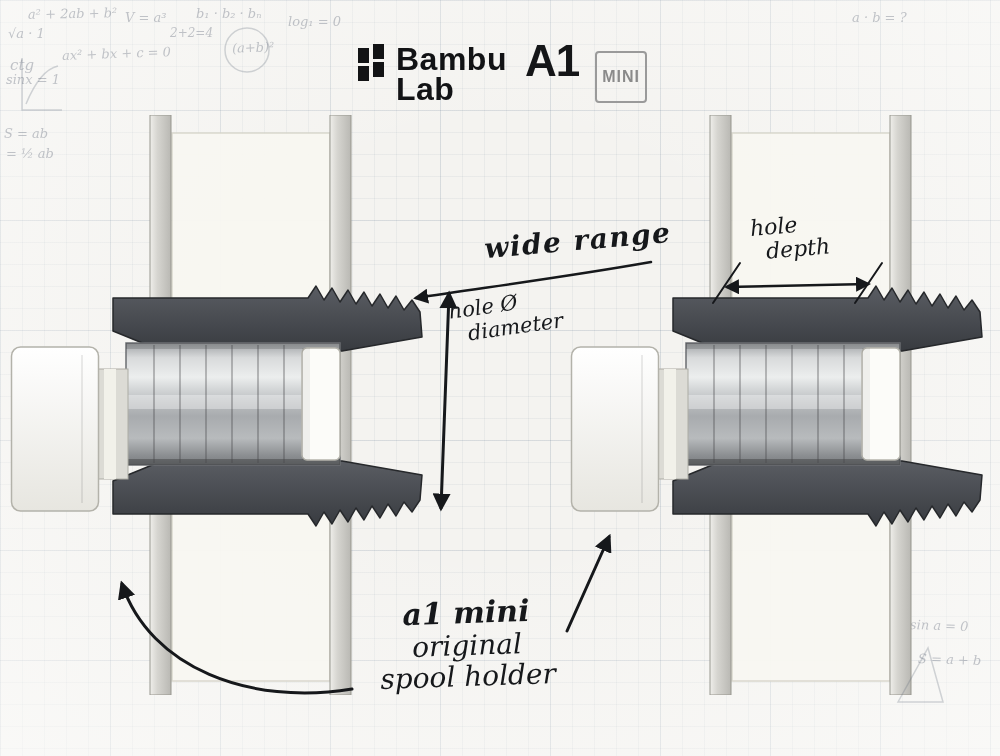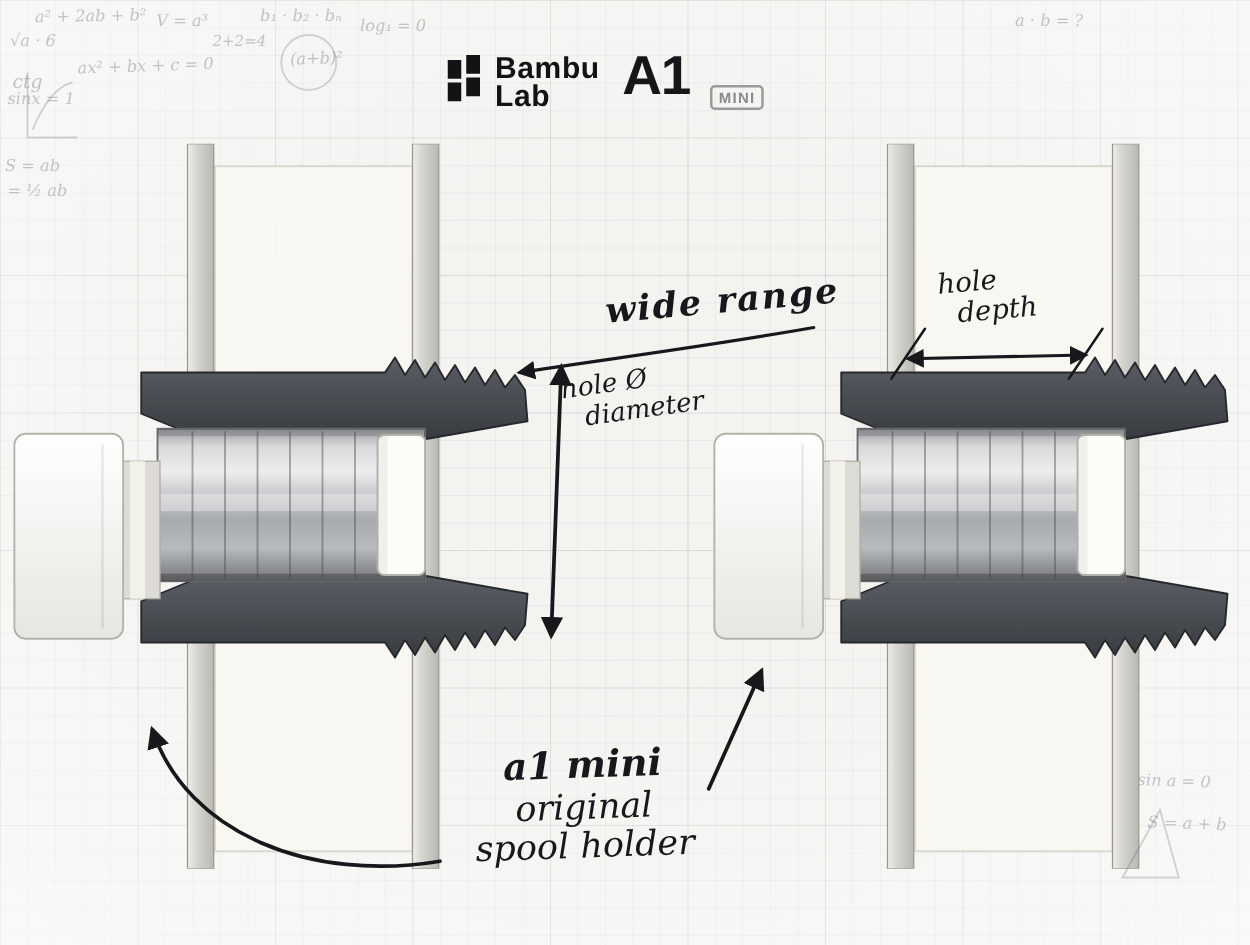--- a/index.html
+++ b/index.html
@@ -36,48 +36,48 @@
   .hand-depth{left:743px;top:214px;font-size:22px;line-height:1.1;transform:rotate(-5deg);}
   .hand-depth .l1{margin-left:8px;display:block;}
   .hand-depth .l2{margin-left:22px;display:block;}
   .hand-caption{left:352px;top:596px;width:230px;text-align:center;transform:rotate(-2deg);line-height:1.12;}
   .hand-caption .c1{font-size:30px;font-weight:600;display:block;}
   .hand-caption .c2{font-size:28px;display:block;}
   .hand-caption .c3{font-size:28px;display:block;}
   .logo{
     position:absolute;left:358px;top:44px;z-index:5;display:flex;align-items:flex-start;gap:10px;
   }
-  .brand-text{display:flex;flex-direction:column;font-weight:bold;font-size:24px;line-height:.95;color:#121315;letter-spacing:.5px;}
+  .brand-text{display:flex;flex-direction:column;font-weight:bold;font-size:32px;line-height:.95;color:#121315;letter-spacing:.5px;}
   .model{font-size:44px;font-weight:700;line-height:.78;color:#151618;margin-left:8px;letter-spacing:-1px;}
   .badge{
     align-self:flex-end;margin-bottom:2px;margin-left:6px;
     border:2px solid #9a9a9a;border-radius:4px;color:#8a8a8a;
-    font-size:12px;font-weight:bold;letter-spacing:1px;padding:1px 5px;
+    font-size:16px;font-weight:bold;letter-spacing:1px;padding:15px 5px;
   }
   .sprite{position:absolute;width:0;height:0;}
 </style>
 </head>
 <body>
 
 <div id="canvas">
 
   <div class="vignette"></div>
 
   <span class="scribble" style="left:28px;top:6px;transform:rotate(-1deg);">a² + 2ab + b²</span>
   <span class="scribble" style="left:125px;top:10px;">V = a³</span>
   <span class="scribble" style="left:170px;top:26px;font-size:12px;">2+2=4</span>
-  <span class="scribble" style="left:208px;top:6px;">b₁ · b₂ · bₙ</span>
+  <span class="scribble" style="left:196px;top:6px;">b₁ · b₂ · bₙ</span>
   <span class="scribble" style="left:288px;top:14px;">log₁ = 0</span>
   <span class="scribble" style="left:10px;top:56px;font-size:15px;">ctg</span>
   <span class="scribble" style="left:62px;top:46px;transform:rotate(-2deg);">ax² + bx + c = 0</span>
   <span class="scribble" style="left:6px;top:72px;">sinx = 1</span>
   <span class="scribble" style="left:4px;top:126px;">S = ab</span>
   <span class="scribble" style="left:6px;top:146px;">= ½ ab</span>
-  <span class="scribble" style="left:8px;top:26px;">√a · 6</span>
-  <span class="scribble" style="left:812px;top:10px;text-align:center;">a · b = ?</span>
+  <span class="scribble" style="left:8px;top:26px;">√a · 1</span>
+  <span class="scribble" style="left:852px;top:10px;text-align:center;">a · b = ?</span>
   <span class="scribble" style="left:910px;top:618px;transform:rotate(2deg);">sin a = 0</span>
   <span class="scribble" style="left:918px;top:652px;transform:rotate(2deg);">S = a + b</span>
   <span class="scribble" style="left:232px;top:40px;transform:rotate(-2deg);">(a+b)²</span>
 
   <svg class="sprite" aria-hidden="true">
     <defs>
       <linearGradient id="metalG" x1="0" y1="0" x2="0" y2="1">
         <stop offset="0" stop-color="#9ea1a4"></stop>
           <stop offset=".12" stop-color="#d8dadb"></stop>
         <stop offset=".28" stop-color="#eceeee"></stop>

